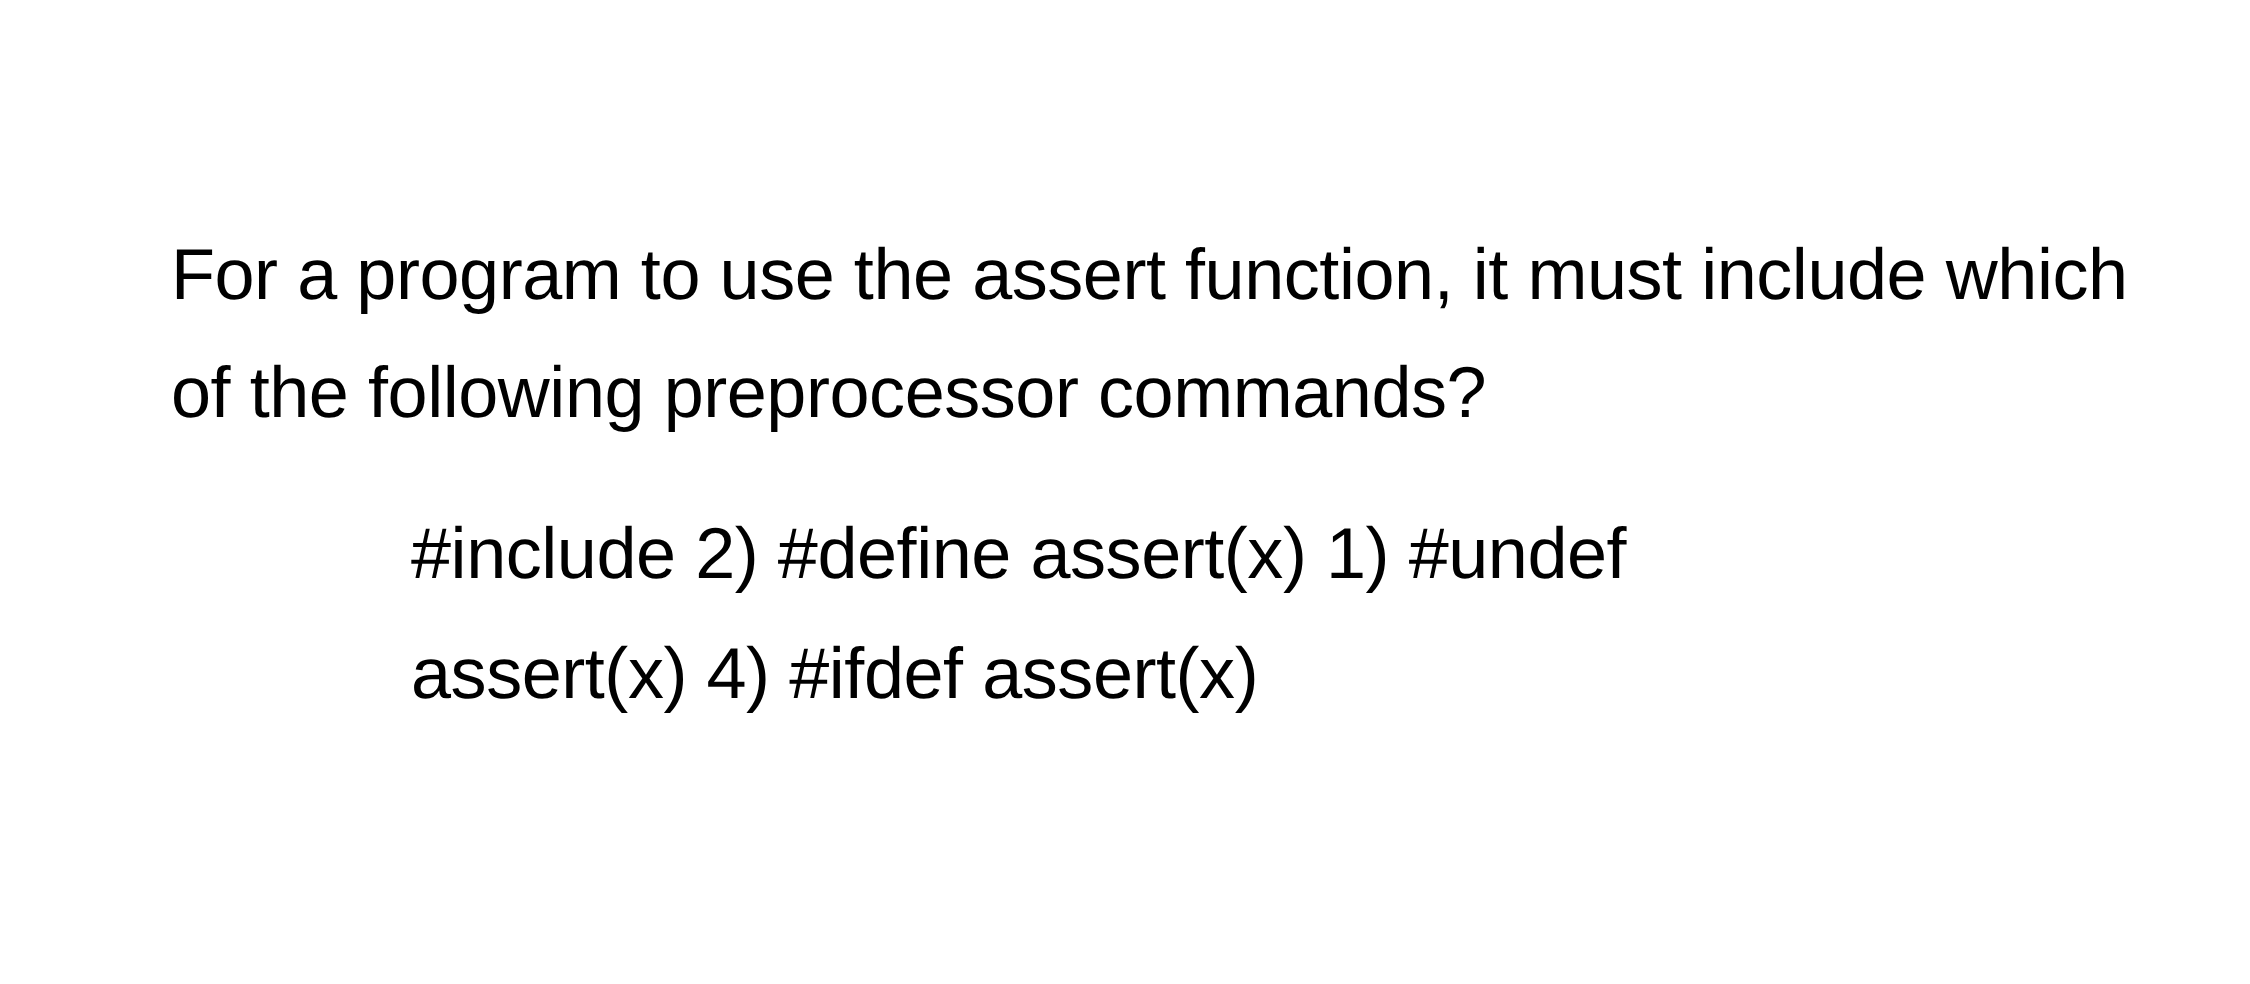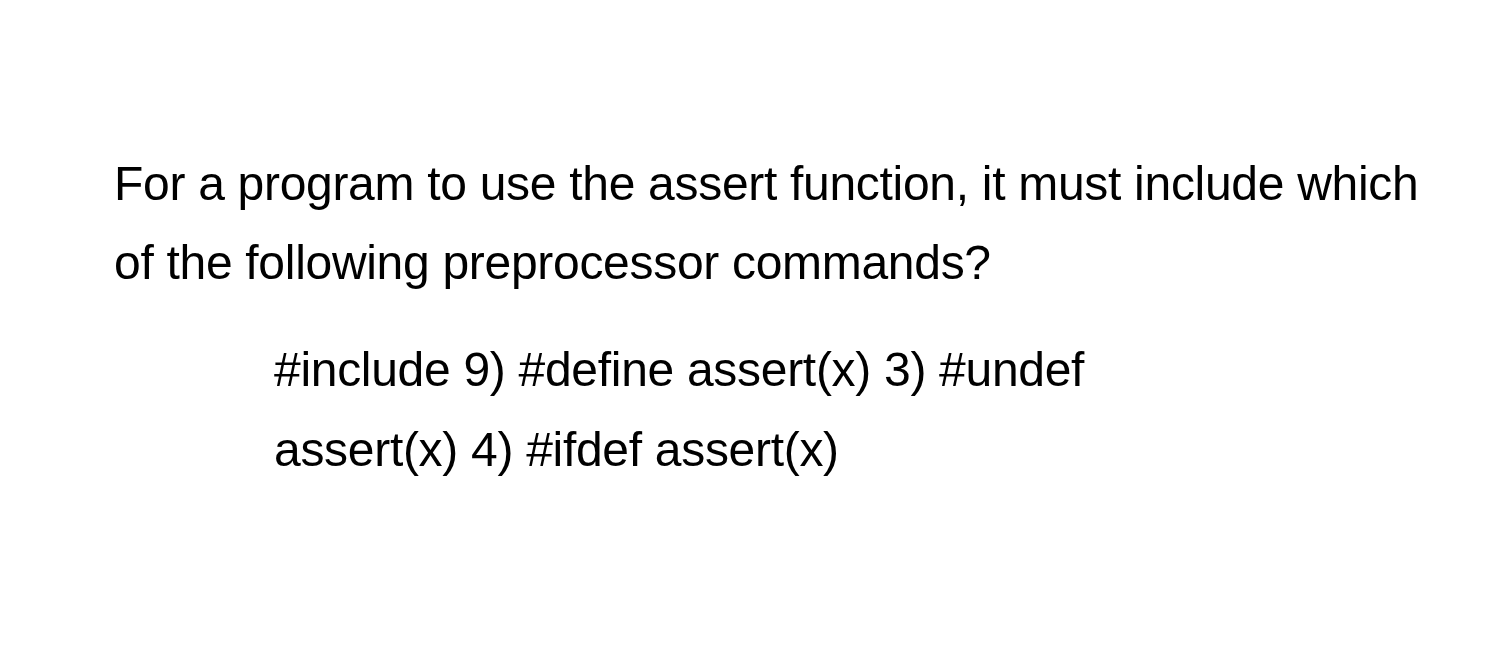--- a/index.html
+++ b/index.html
@@ -31,14 +31,14 @@
       line-height: 1.65;
       font-weight: 400;
       letter-spacing: -0.3px;
     }
   </style>
 </head>
 <body>
 
 <div class="container">
   <div class="question-text">For a program to use the assert function, it must include which of the following preprocessor commands?</div>
-  <div class="options-block">#include 9) #define assert(x) 3) #undef assert(x) 4) #ifdef assert(x)</div>
+  <div class="options-block">#include 2) #define assert(x) 1) #undef assert(x) 4) #ifdef assert(x)</div>
 </div>
 
 </body></html>

